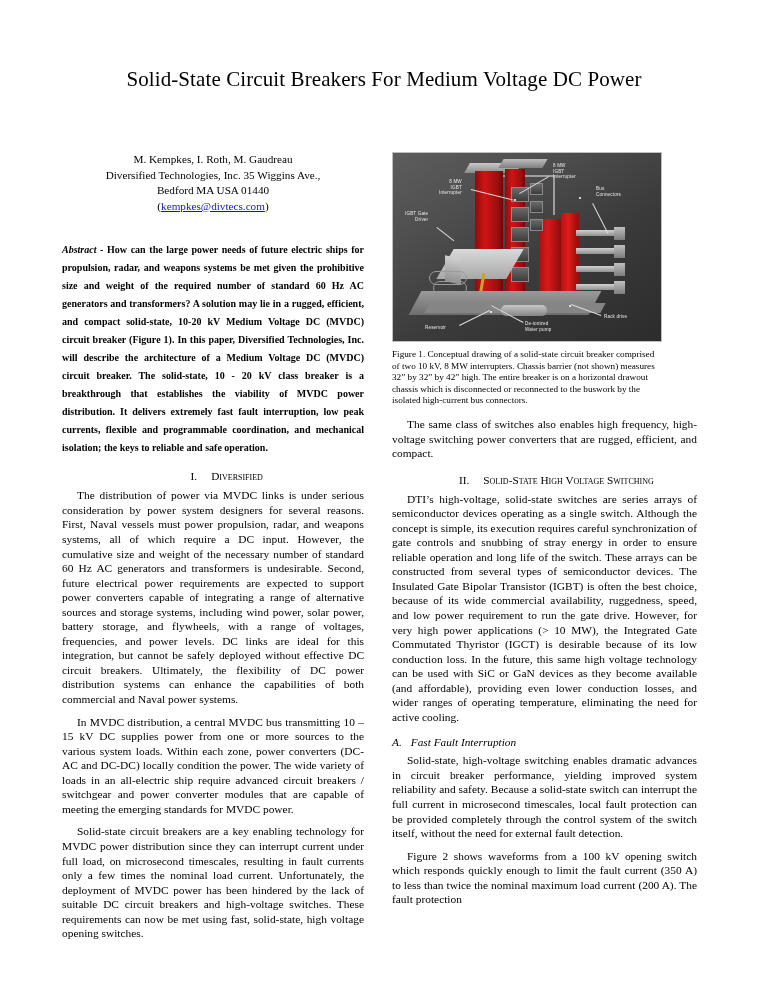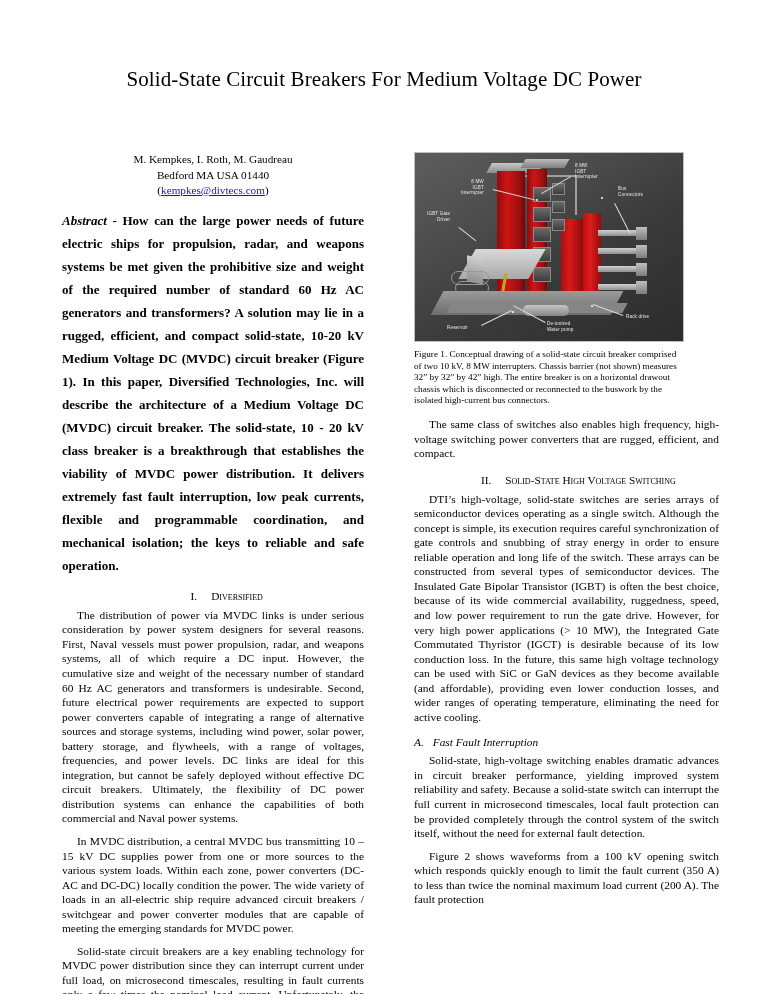--- a/index.html
+++ b/index.html
@@ -42,41 +42,41 @@
 
   
   .col-left {
     position: absolute;
     left: 62px;
     top: 152px;
     width: 302px;
   }
   .col-right {
     position: absolute;
-    left: 414px;
+    left: 392px;
     top: 152px;
     width: 305px;
   }
 
   
   .authors {
     text-align: center;
     font-size: 11.2px;
     line-height: 15.6px;
   }
   .authors .line { display: block; }
   .email-link {
     color: #1414cc;
   }
 
   
   .abstract {
-    margin-top: 10px;
-    font-size: 13px;
-    line-height: 23px;
+    margin-top: 27px;
+    font-size: 10px;
+    line-height: 18px;
     font-weight: bold;
     text-align: justify;
   }
   .abstract .abs-word {
     font-style: italic;
     font-weight: bold;
   }
 
   
   .sec-head {
@@ -279,20 +279,21 @@
 <div class="page">
 
   <div class="title-block">
     <h1 class="paper-title">Solid-State Circuit Breakers For Medium Voltage DC Power</h1>
   </div>
 
   <div class="col-left">
 
     <div class="authors">
       <span class="line">M. Kempkes, I. Roth, M. Gaudreau</span>
+      <span class="line">Diversified Technologies, Inc. 35 Wiggins Ave.,</span>
       <span class="line">Bedford MA USA 01440</span>
       <span class="line"><span>(</span><a class="email-link" href="#">kempkes@divtecs.com</a><span>)</span></span>
     </div>
 
     <div class="abstract"><span class="abs-word">Abstract</span><span> - </span><span>How can the large power needs of future electric ships for propulsion, radar, and weapons systems be met given the prohibitive size and weight of the required number of standard 60 Hz AC generators and transformers? A solution may lie in a rugged, efficient, and compact solid-state, 10-20 kV Medium Voltage DC (MVDC) circuit breaker (Figure 1). In this paper, Diversified Technologies, Inc. will describe the architecture of a Medium Voltage DC (MVDC) circuit breaker. The solid-state, 10 - 20 kV class breaker is a breakthrough that establishes the viability of MVDC power distribution. It delivers extremely fast fault interruption, low peak currents, flexible and programmable coordination, and mechanical isolation; the keys to reliable and safe operation.</span></div>
 
     <div class="sec-head">
       <span class="sec-num">I.</span><span class="sec-title">Diversified</span>
     </div>
 

